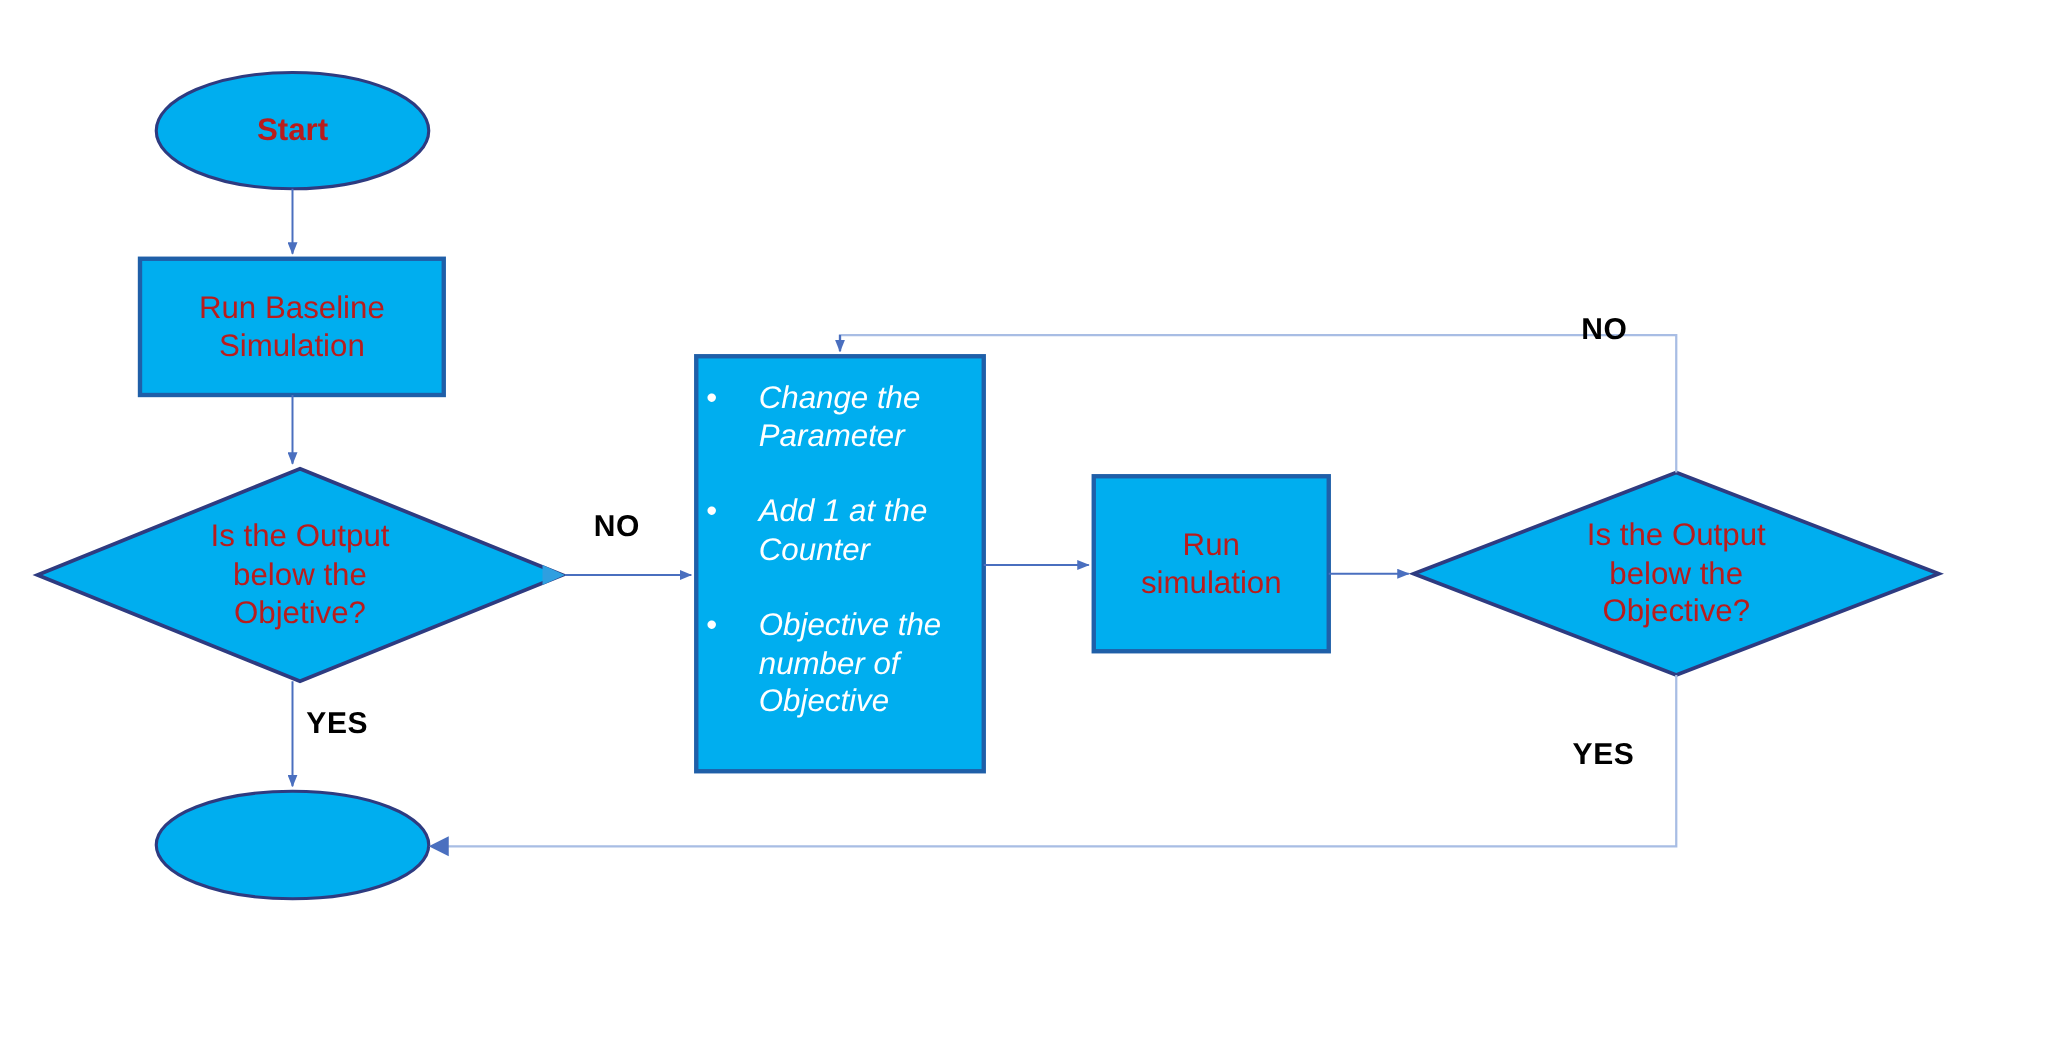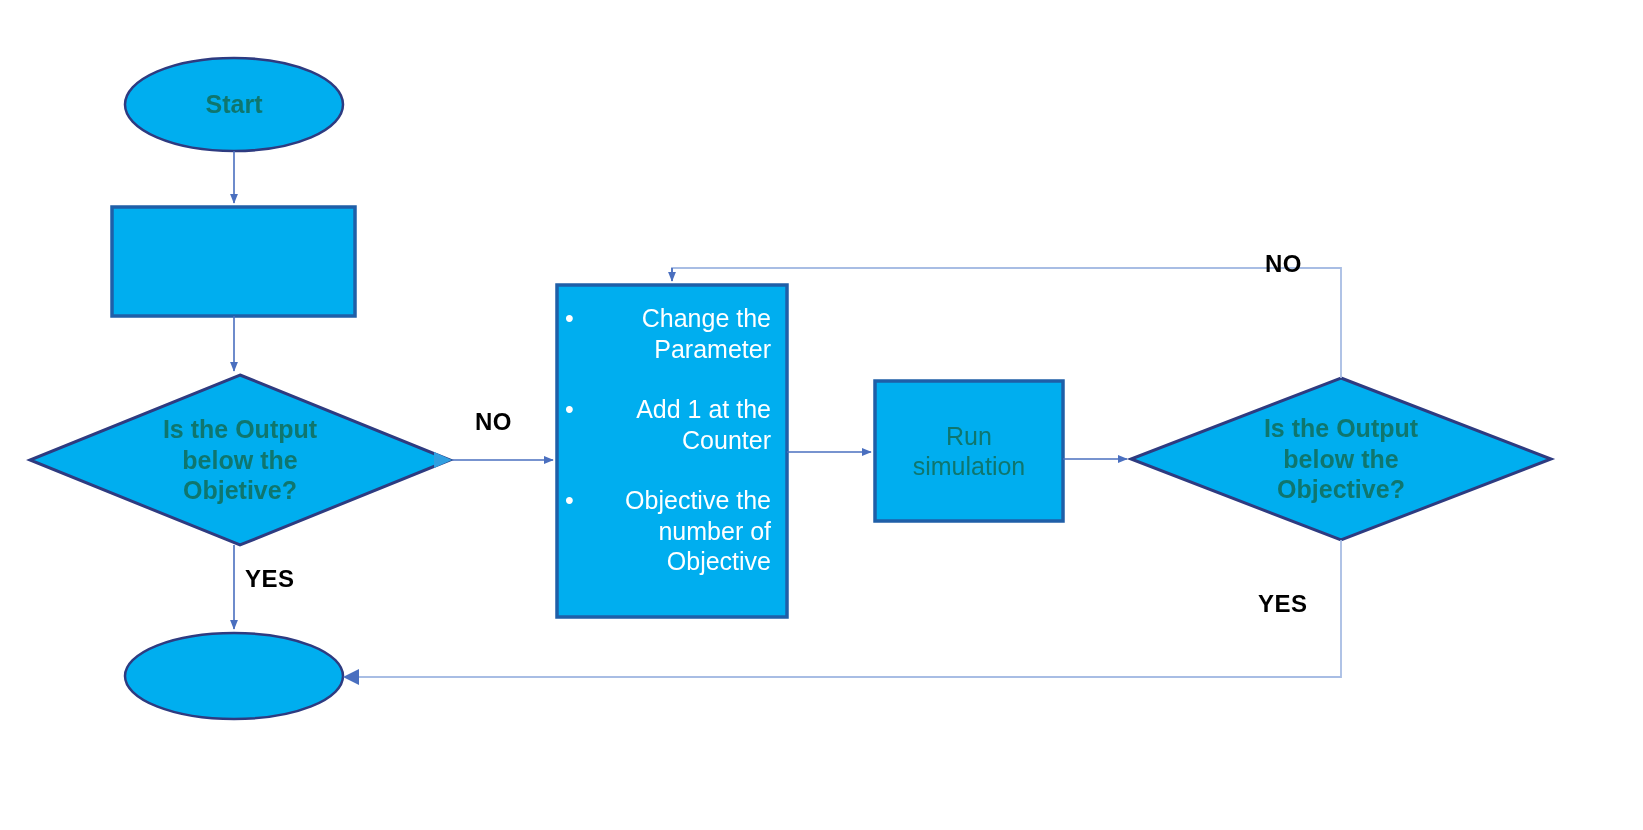--- a/index.html
+++ b/index.html
@@ -23,35 +23,35 @@
     top: 0;
     width: 1643px;
     height: 830px;
   }
   .node-label {
     position: absolute;
     display: flex;
     align-items: center;
     justify-content: center;
     text-align: center;
-    color: #0f766e;
+    color: #b91c1c;
     pointer-events: none;
     line-height: 1.22;
   }
   .label-process {
     font-size: 25px;
     font-weight: normal;
   }
   .label-terminator {
     font-size: 25px;
     font-weight: bold;
   }
   .label-decision {
     font-size: 25px;
-    font-weight: bold;
+    font-weight: normal;
   }
   .edge-label {
     position: absolute;
     color: #000000;
     font-size: 24px;
     font-weight: bold;
     letter-spacing: 0.5px;
     white-space: nowrap;
   }
   .bullet-list {
@@ -73,22 +73,23 @@
   }
   .bullet-dot {
     flex: 0 0 auto;
     width: 42px;
     text-align: left;
     font-size: 25px;
     line-height: 1.22;
   }
   .bullet-text {
     flex: 1 1 auto;
-    text-align: right;
+    text-align: left;
     padding-right: 8px;
+    font-style: italic;
   }
 </style>
 </head>
 <body>
 
 <div id="canvas">
 
   <svg id="flow-svg" viewBox="0 0 1643 830">
     <defs>
       <marker id="arrow-dark" markerWidth="10" markerHeight="8" refX="9.2" refY="4" orient="auto" markerUnits="userSpaceOnUse">
@@ -128,20 +129,24 @@
 
     <path d="M1341,378 L1341,268 L672,268 L672,281" fill="none" stroke="#A8BDE4" stroke-width="1.8"></path>
     <line x1="672" y1="268" x2="672" y2="281" stroke="#4A6FBF" stroke-width="1.8" marker-end="url(#arrow-dark)"></line>
 
     <path d="M1341,540 L1341,677 L347,677" fill="none" stroke="#A8BDE4" stroke-width="1.8"></path>
     <polygon points="343,677 359,669 359,685" fill="#4A6FBF"></polygon>
   </svg>
 
   <div class="node-label label-terminator" style="left:125px; top:58px; width:218px; height:93px;">Start</div>
 
+  <div class="node-label label-process" style="left:112px; top:207px; width:243px; height:109px; flex-direction:column;">
+    <span>Run Baseline</span>
+    <span>Simulation</span>
+  </div>
 
   <div class="node-label label-decision" style="left:90px; top:388px; width:300px; height:144px; flex-direction:column;">
     <span>Is the Output</span>
     <span>below the</span>
     <span>Objetive?</span>
   </div>
 
 
   <ul class="bullet-list" style="left:565px; top:303px; width:214px;">
     <li>

